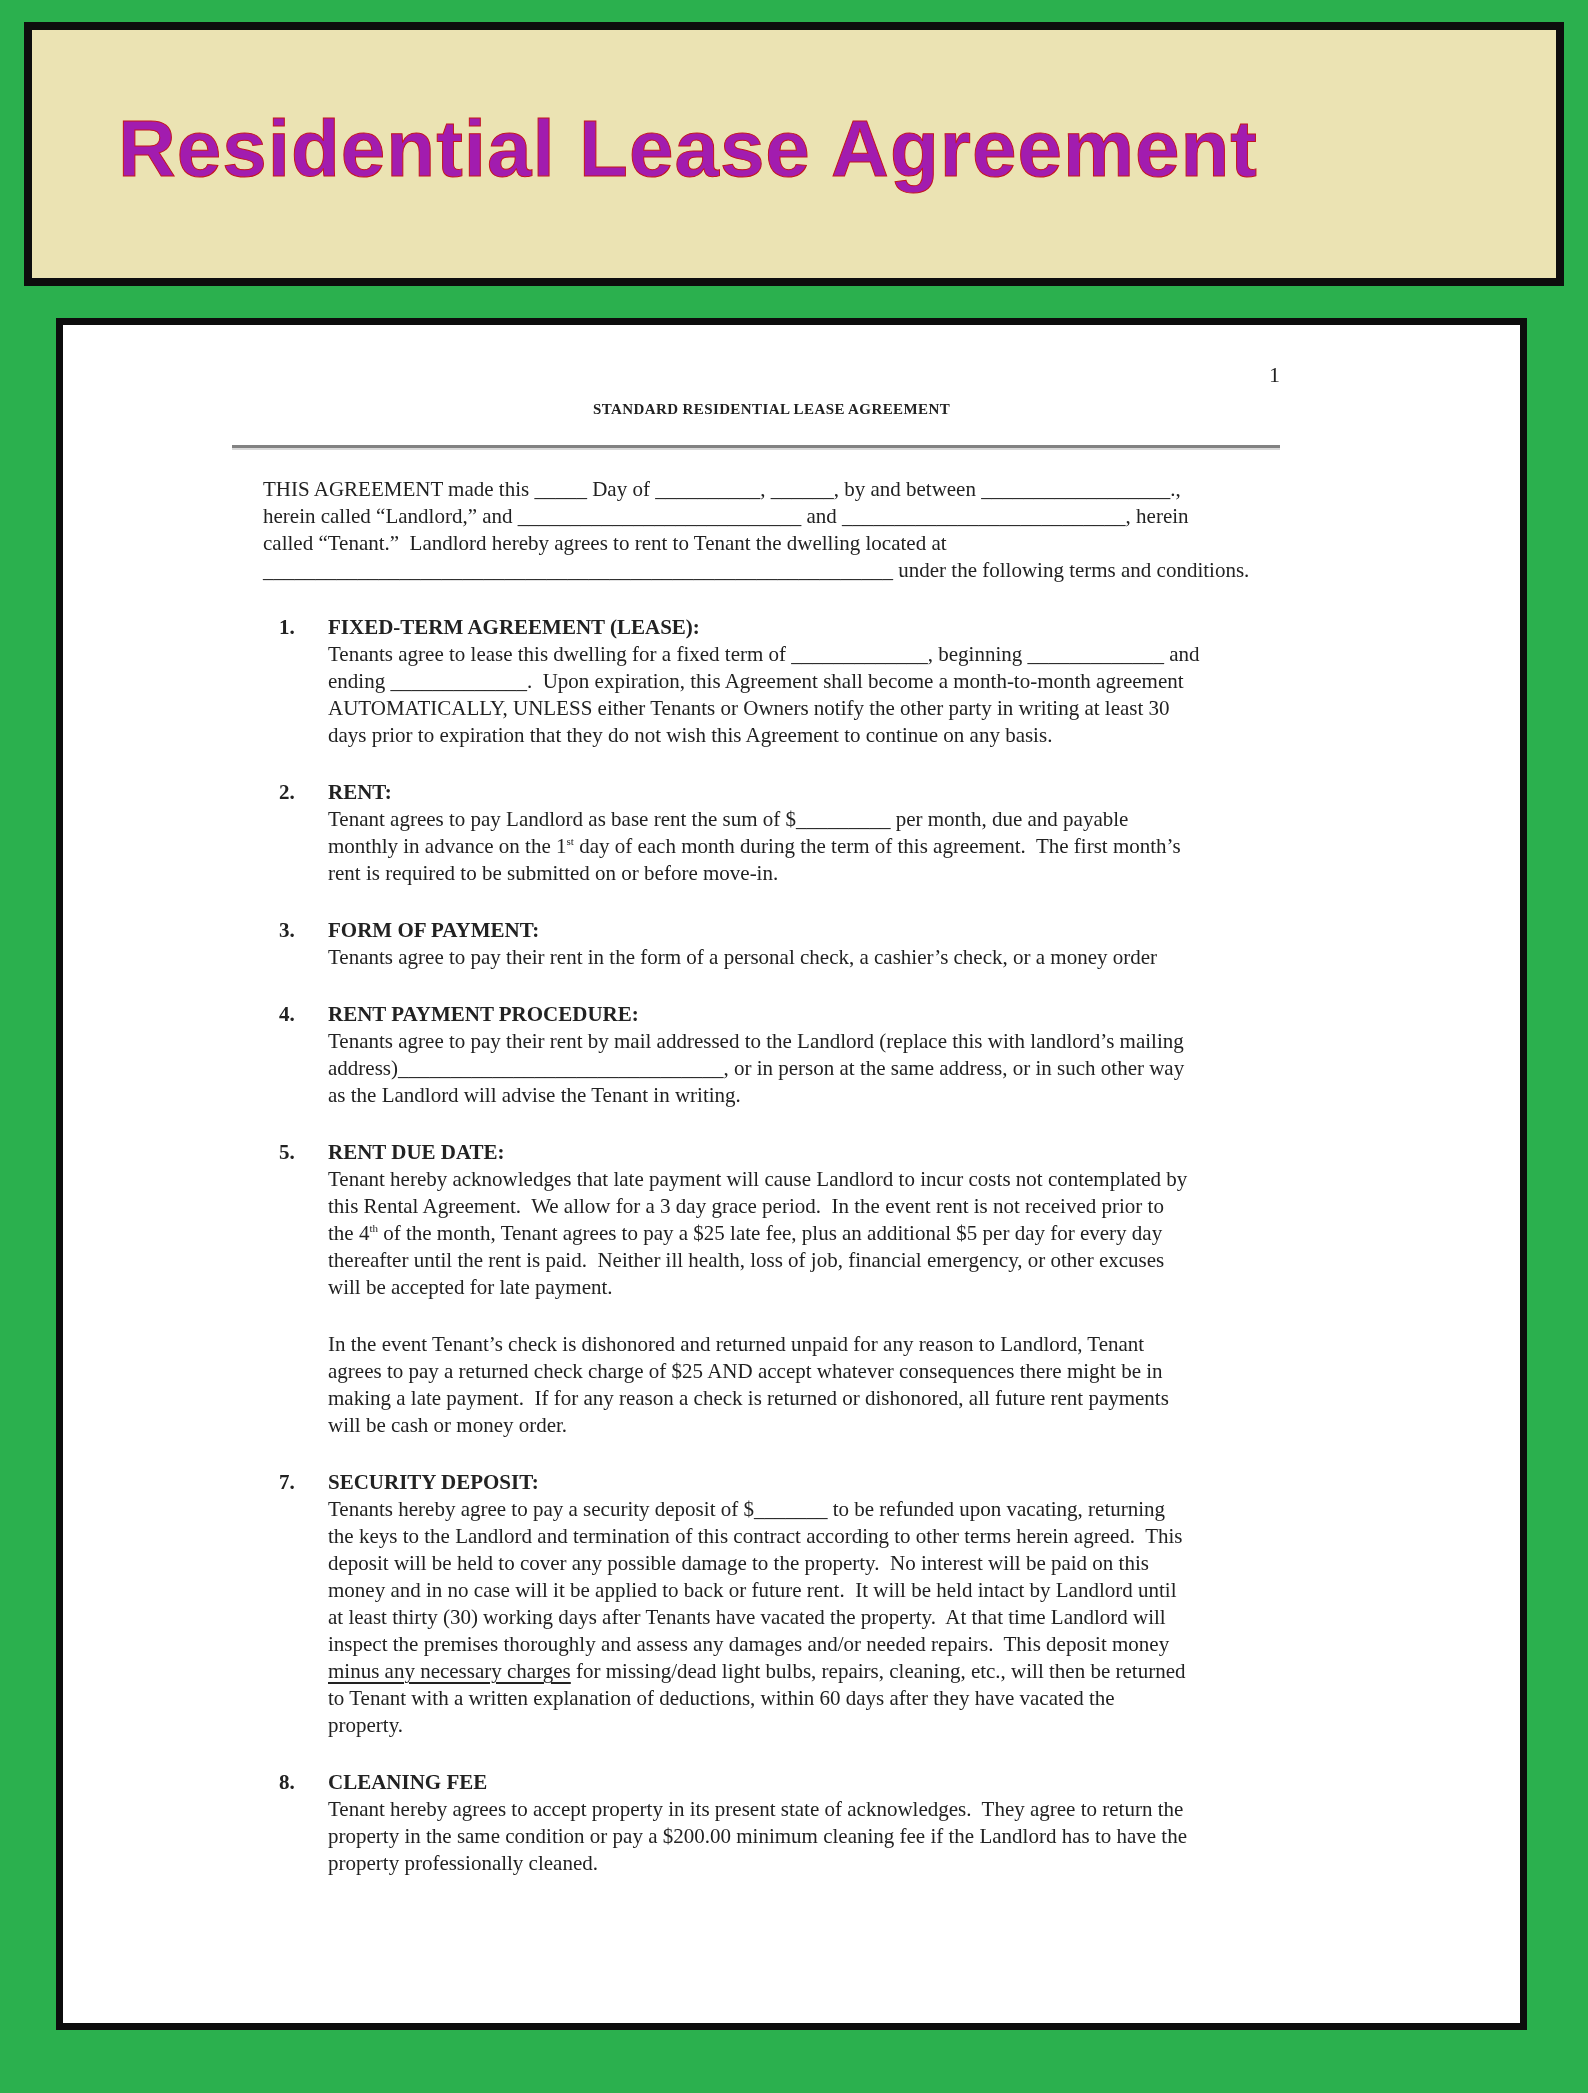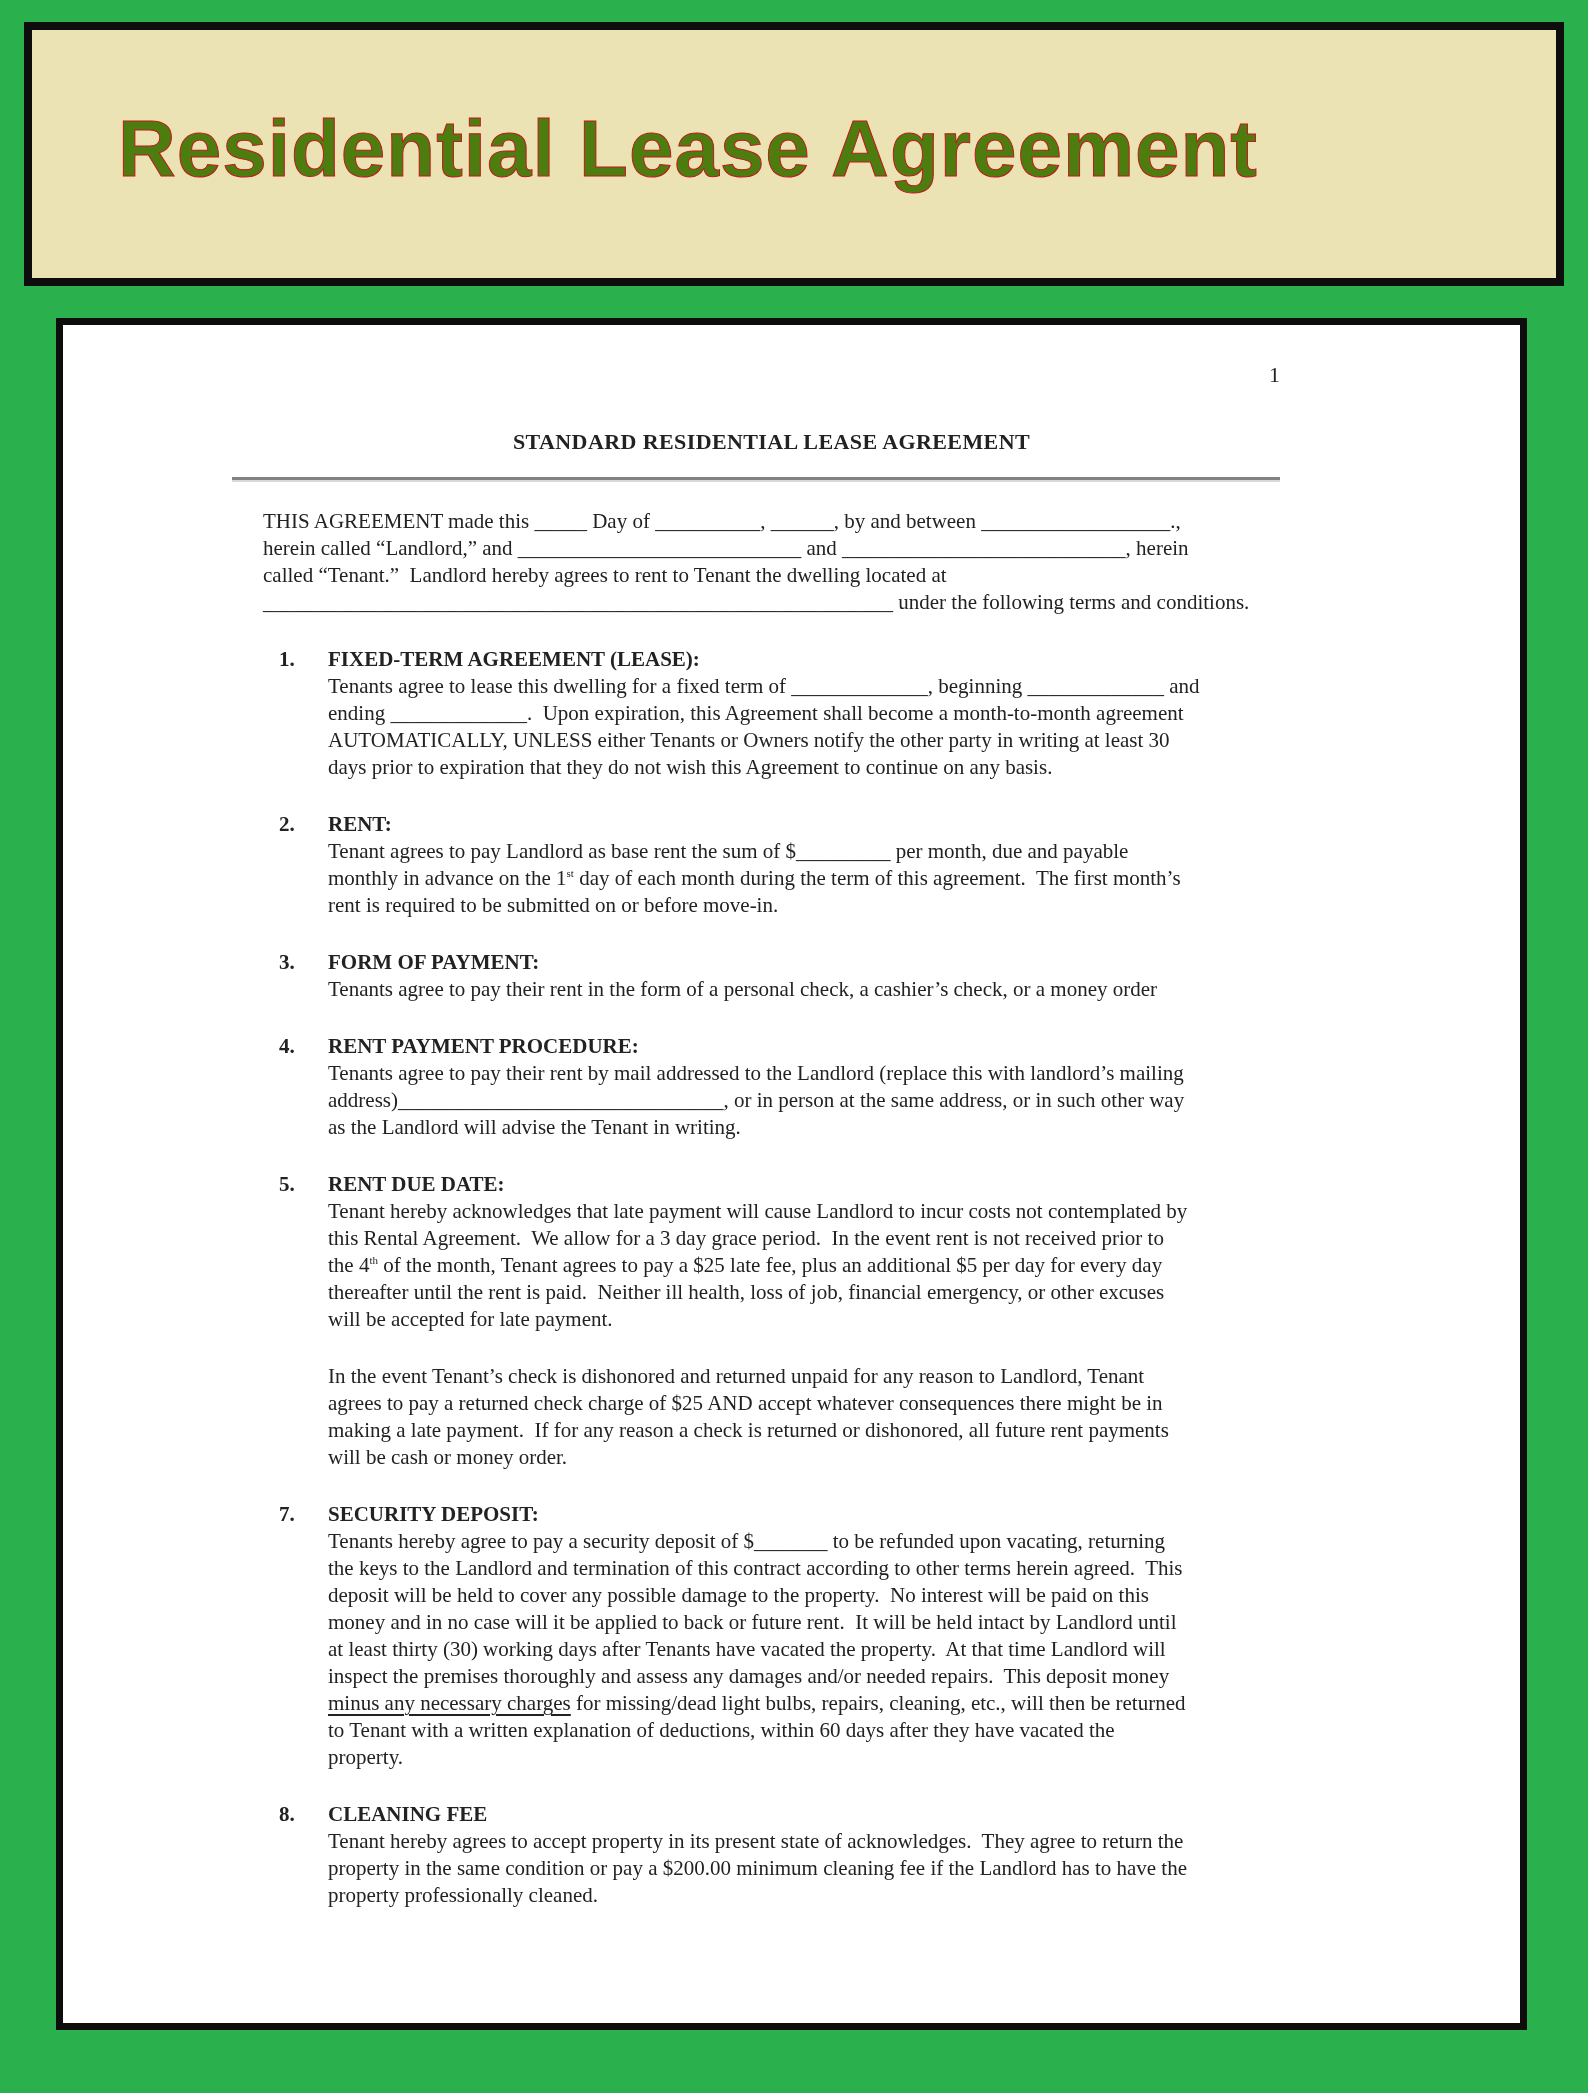--- a/index.html
+++ b/index.html
@@ -18,21 +18,21 @@
     border:8px solid #0d0d0d;
     display:flex; align-items:center;
   }
   .banner-title {
     padding-left:86px;
     margin-top:-10px;
     font-family:"Liberation Sans", sans-serif;
     font-weight:bold;
     font-size:80px;
     letter-spacing:1px;
-    color:#4d7c0f;
+    color:#a21caf;
     -webkit-text-stroke:1px #C4161E;
     white-space:pre;
   }
   
   .page {
     position:absolute; left:56px; top:318px;
     width:1471px; height:1712px;
     background:#ffffff;
     border:7px solid #0d0d0d;
     overflow:hidden;
@@ -41,24 +41,24 @@
     padding:36px 240px 0 200px;
     color:#222222;
     font-size:21px;
   }
   .page-number {
     text-align:right;
     font-size:22px;
     line-height:27px;
   }
   .doc-title {
-    margin-top:40px;
+    margin-top:8px;
     text-align:center;
     font-weight:bold;
-    font-size:22px;
+    font-size:15px;
     letter-spacing:0.4px;
     line-height:27px;
     white-space:pre;
   }
   .title-rule {
     margin-top:22px;
     margin-left:-31px;
     height:3px;
     background:#828282;
     box-shadow:0 2px 0 #d9d9d9;

